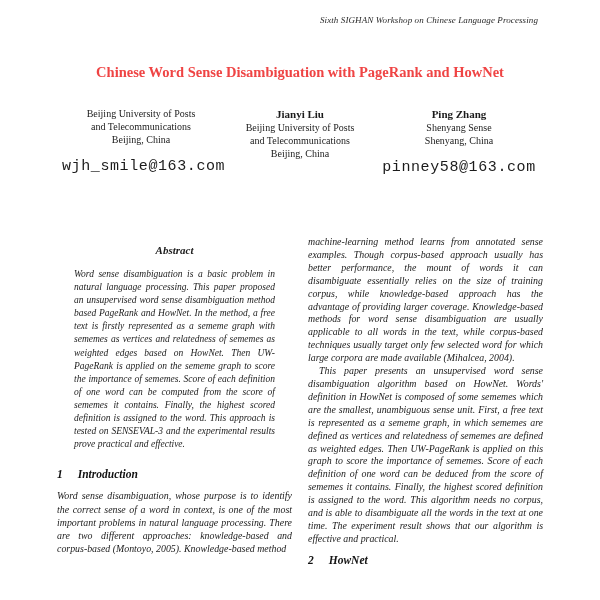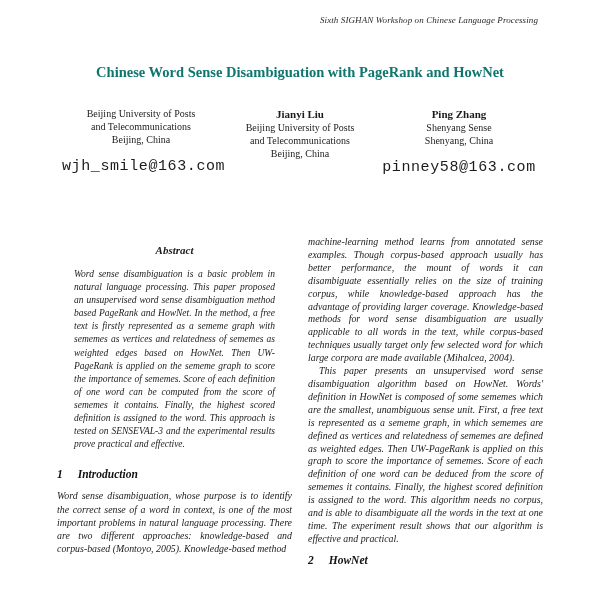--- a/index.html
+++ b/index.html
@@ -23,21 +23,21 @@
   }
   .paper-title {
     position: absolute;
     top: 64px;
     left: 0;
     right: 0;
     margin: 0;
     text-align: center;
     font-size: 14.5px;
     font-weight: bold;
-    color: #0f766e;
+    color: #ef4444;
   }
   .authors {
     position: absolute;
     top: 107px;
     left: 62px;
     right: 62px;
     display: flex;
     justify-content: space-between;
   }
   .author {

